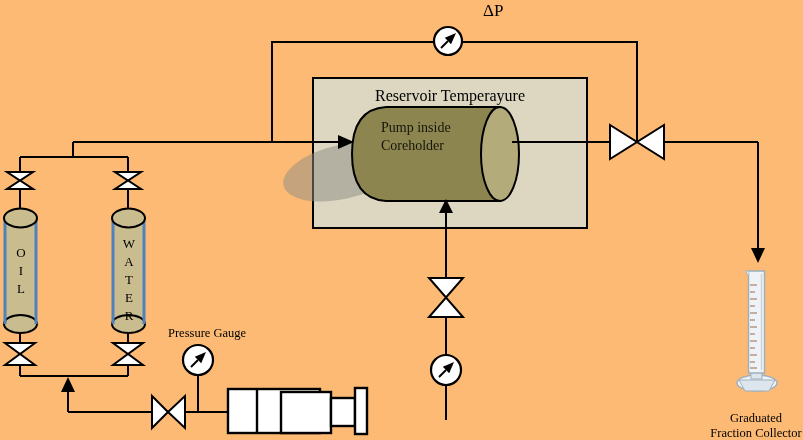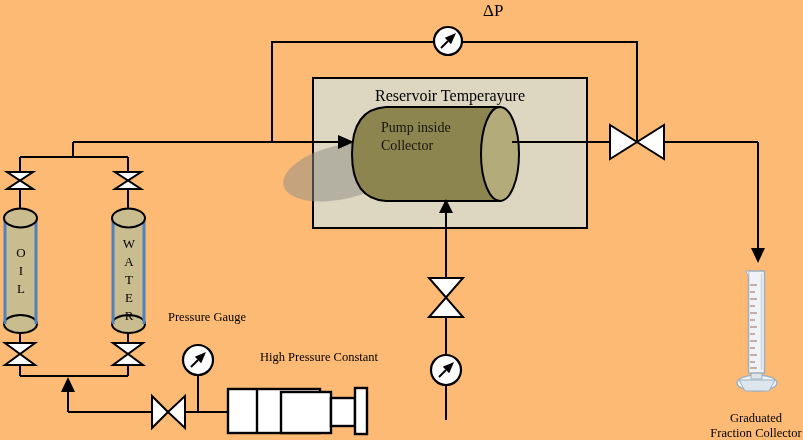--- a/index.html
+++ b/index.html
@@ -170,42 +170,41 @@
     <line x1="761.5" y1="274" x2="761.5" y2="370" stroke="#c9d5de" stroke-width="1.5"></line>
   </g>
 </svg>
 
 <div class="lbl dp" style="left:483px;top:1px;">ΔP</div>
 
 <div class="lbl title" style="left:313px;top:86px;">Reservoir Temperayure</div>
 
 <div class="lbl core" style="left:381px;top:119px;">
   <div>Pump inside</div>
-  <div>Collector</div>
+  <div>Coreholder</div>
 </div>
 
 
 <div class="lbl vcol" style="left:9px;top:244px;">
   <span>O</span>
   <span>I</span>
   <span>L</span>
 </div>
 
 <div class="lbl vcol" style="left:117px;top:235px;">
   <span>W</span>
   <span>A</span>
   <span>T</span>
   <span>E</span>
   <span>R</span>
 </div>
 
-<div class="lbl small" style="left:168px;top:310px;">Pressure Gauge</div>
+<div class="lbl small" style="left:168px;top:326px;">Pressure Gauge</div>
 
 <div class="lbl small ctr" style="left:253px;top:349px;width:132px;line-height:16px;">
-  <div>High Pressure Constant</div>
 </div>
 
 
 <div class="lbl small ctr" style="left:703px;top:411px;width:106px;line-height:15px;">
   <div>Graduated</div>
   <div>Fraction Collector</div>
 </div>
 
 </div>
 

